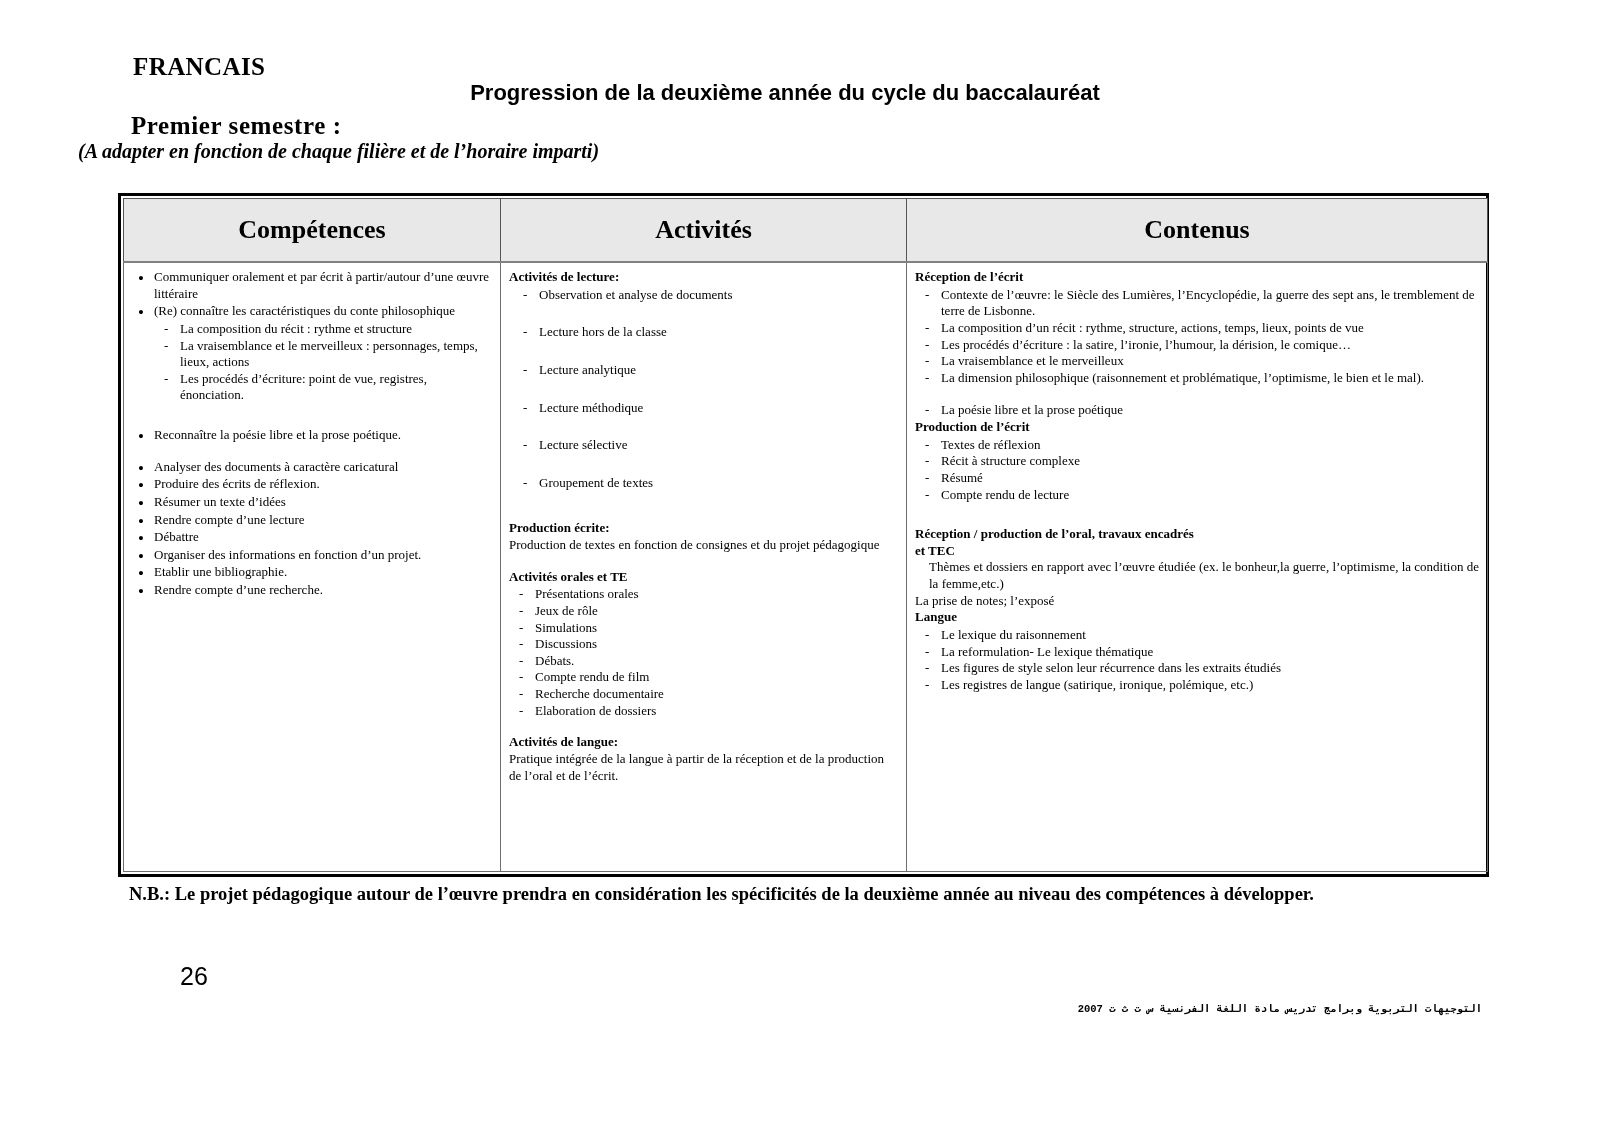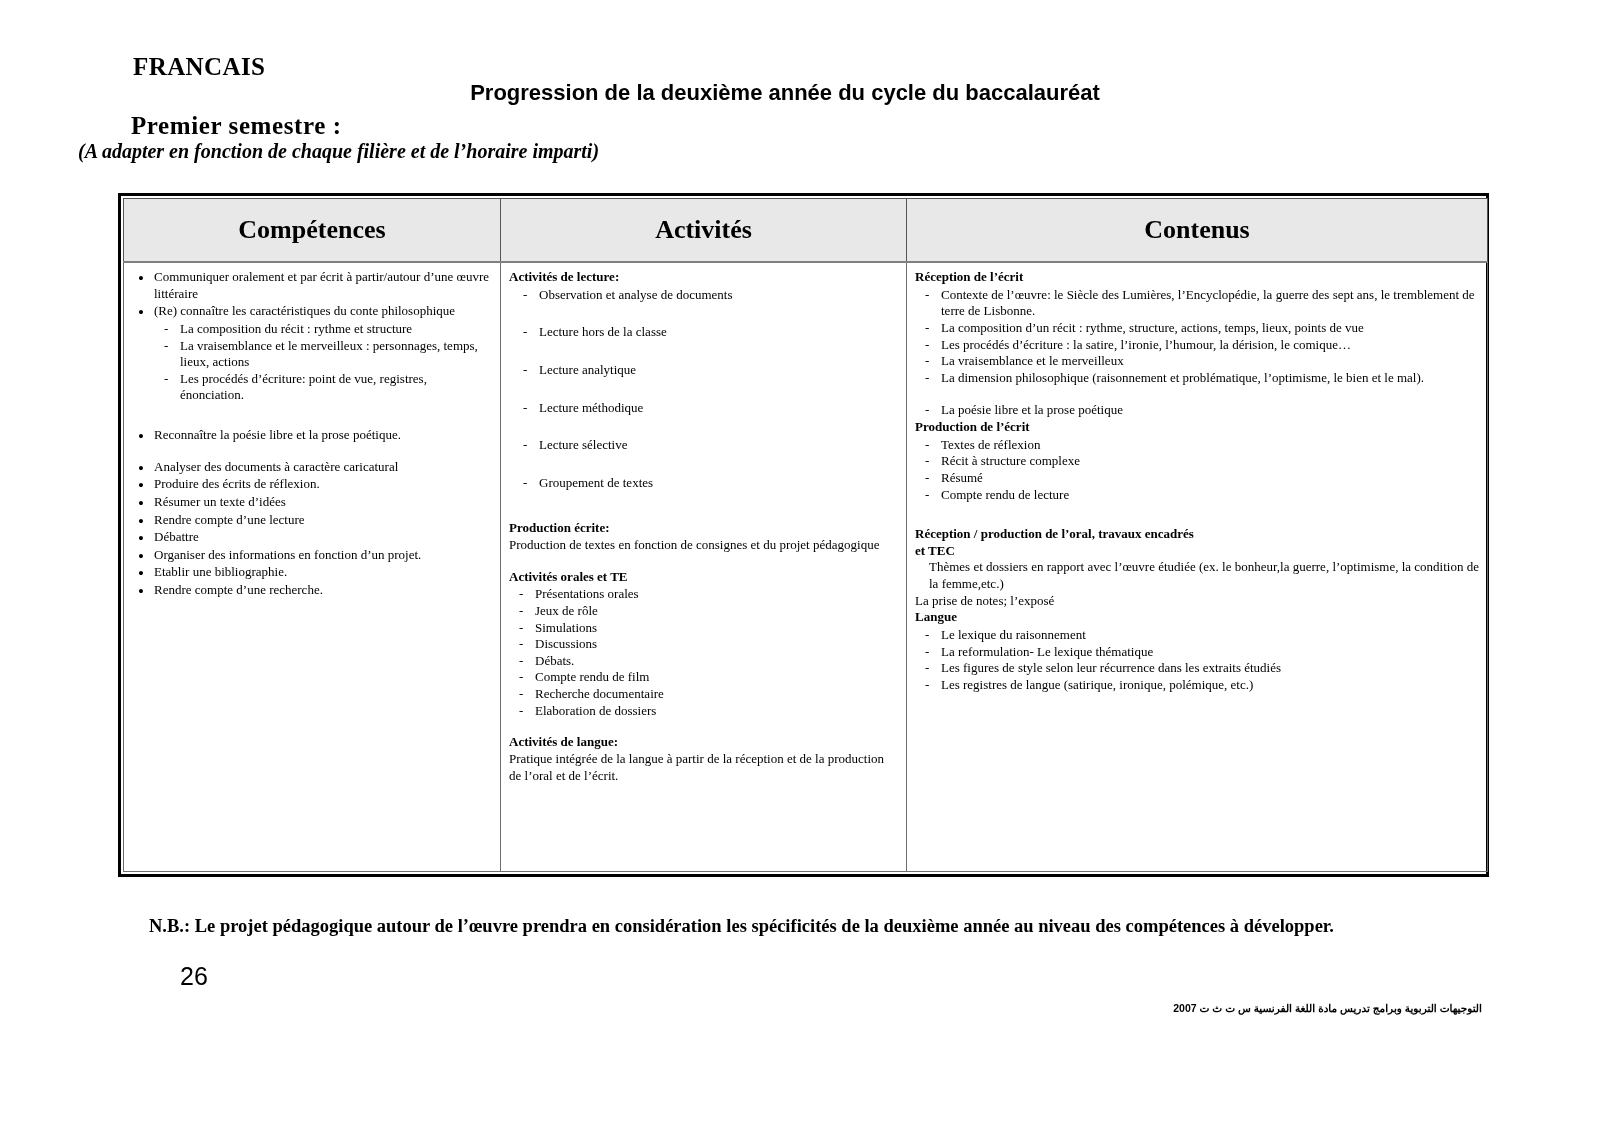--- a/index.html
+++ b/index.html
@@ -118,35 +118,35 @@
 
   .subhead { font-weight:bold; }
   .plain { margin:0; }
   .blockgap { height:15px; }
   .blockgap-sm { height:8px; }
   .blockgap-lg { height:23px; }
   .indent-text { padding-left:14px; }
 
   
   #nb-note {
-    position:absolute; left:129px; top:916px;
+    position:absolute; left:129px; top:884px;
     width:1340px;
     font-family:"Liberation Serif", serif;
-    font-weight:bold; font-size:18.5px;margin-left:20px;
+    font-weight:bold; font-size:18.5px;
   }
 
   
   #page-number {
     position:absolute; left:180px; top:962px;
     font-family:Liberation Sans, sans-serif;
     font-size:25px;
   }
   #footer-arabic {
     position:absolute; right:118px; top:1002px;
-    font-family:Liberation Sans, sans-serif;
+    font-family:Liberation Mono, monospace;
     font-size:10.5px; font-weight:bold;
     direction:rtl; text-align:center;
     white-space:nowrap;
     margin-left:36px;
   }
 </style>
 </head>
 <body>
 
 <div id="header">

